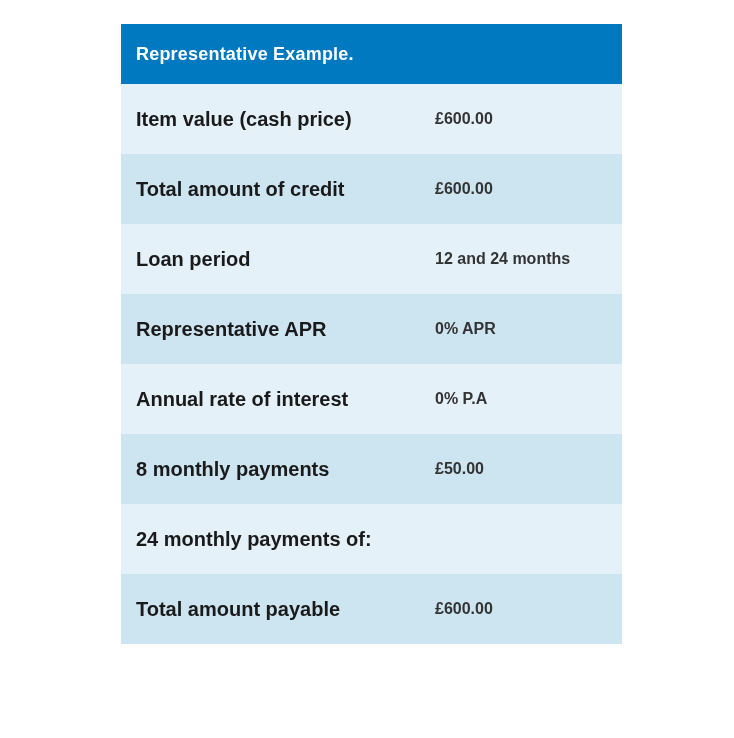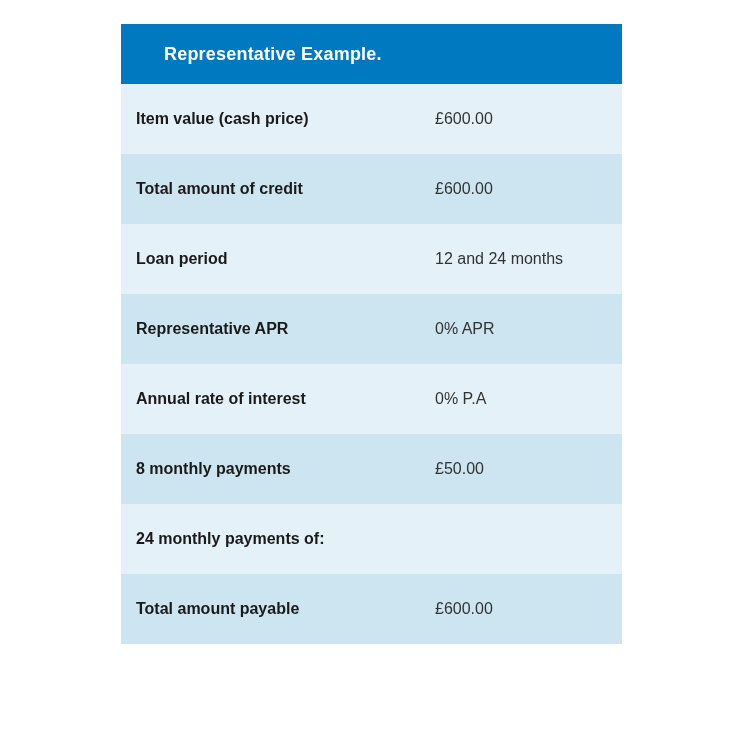--- a/index.html
+++ b/index.html
@@ -27,42 +27,41 @@
     display: flex;
     align-items: center;
     box-sizing: border-box;
     padding-left: 15px;
   }
   .rep-title {
     color: #ffffff;
     font-size: 18px;
     font-weight: bold;
     letter-spacing: 0.2px;
-    margin-left: 28px;
   }
   .rep-row {
     height: 70px;
     display: flex;
     align-items: center;
     box-sizing: border-box;
   }
   .rep-rows .rep-row:nth-child(odd)  { background: #e5f1f9; }
   .rep-rows .rep-row:nth-child(even) { background: #cde4f1; }
   .row-label {
     width: 314px;
     box-sizing: border-box;
     padding-left: 15px;
-    font-size: 16px;
+    font-size: 20px;
     font-weight: bold;
     color: #1a1a1a;
   }
   .row-value {
     flex: 1;
     font-size: 16px;
-    font-weight: normal;
+    font-weight: bold;
     color: #333333;
   }
 </style>
 </head>
 <body>
 
 <div class="page">
   <div class="rep-table">
 
     <div class="rep-header">

